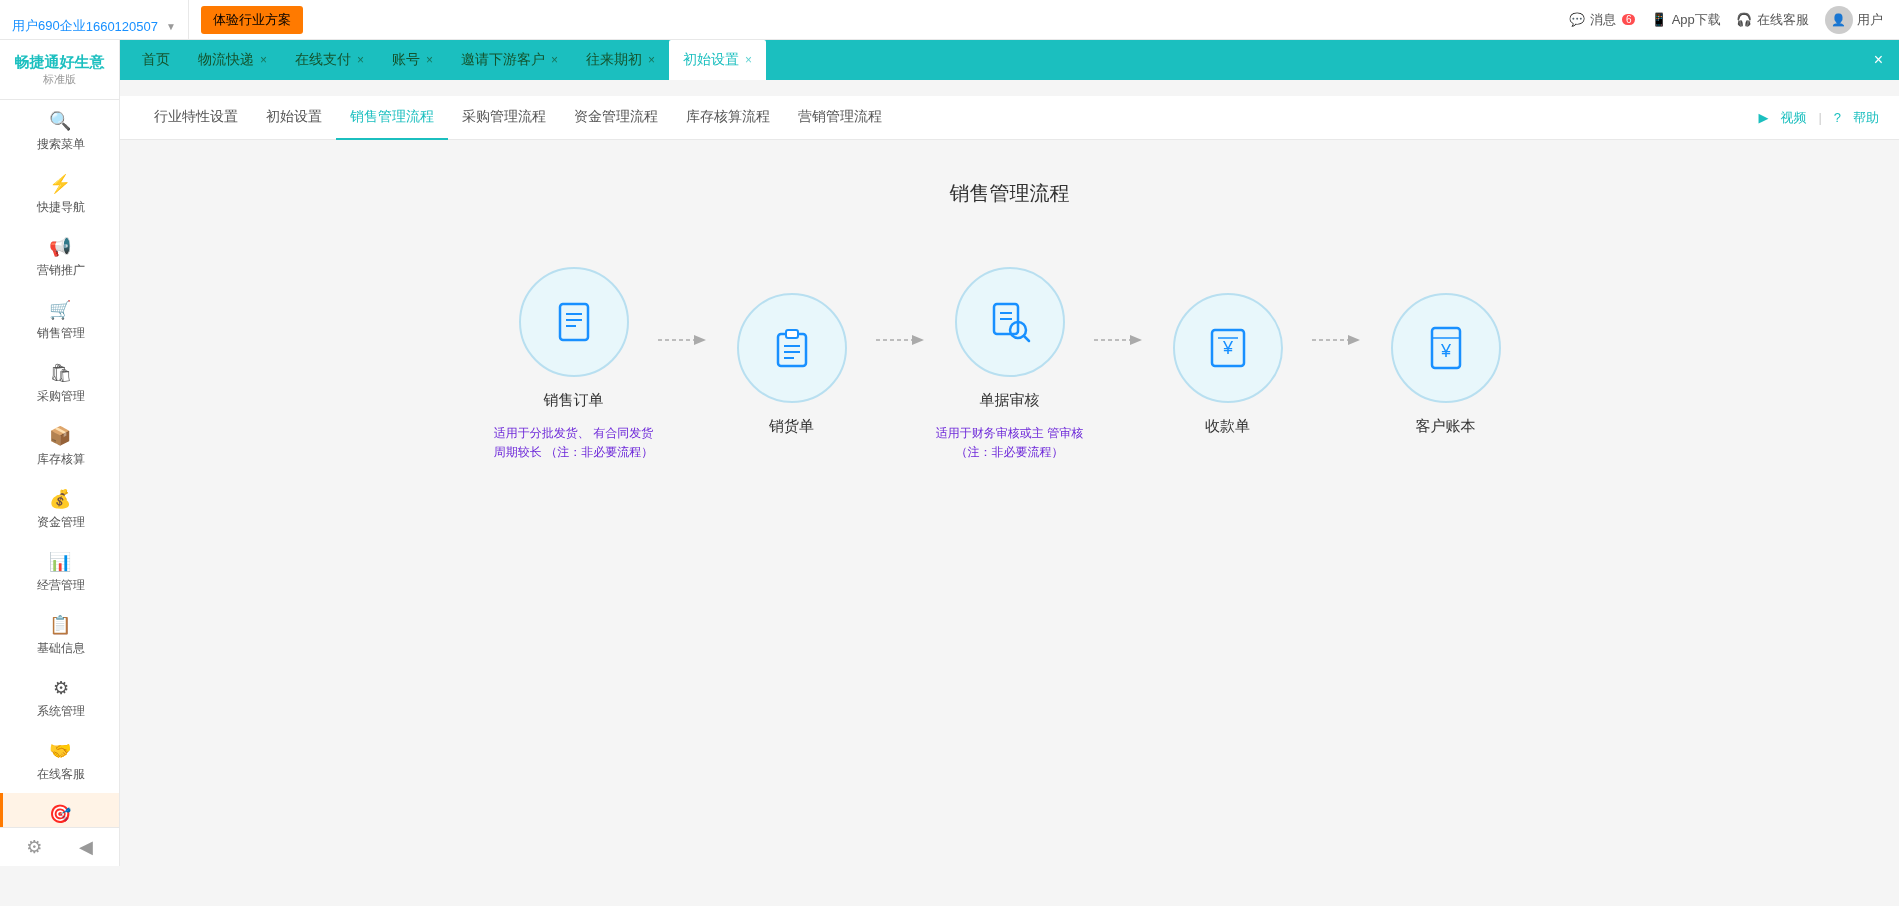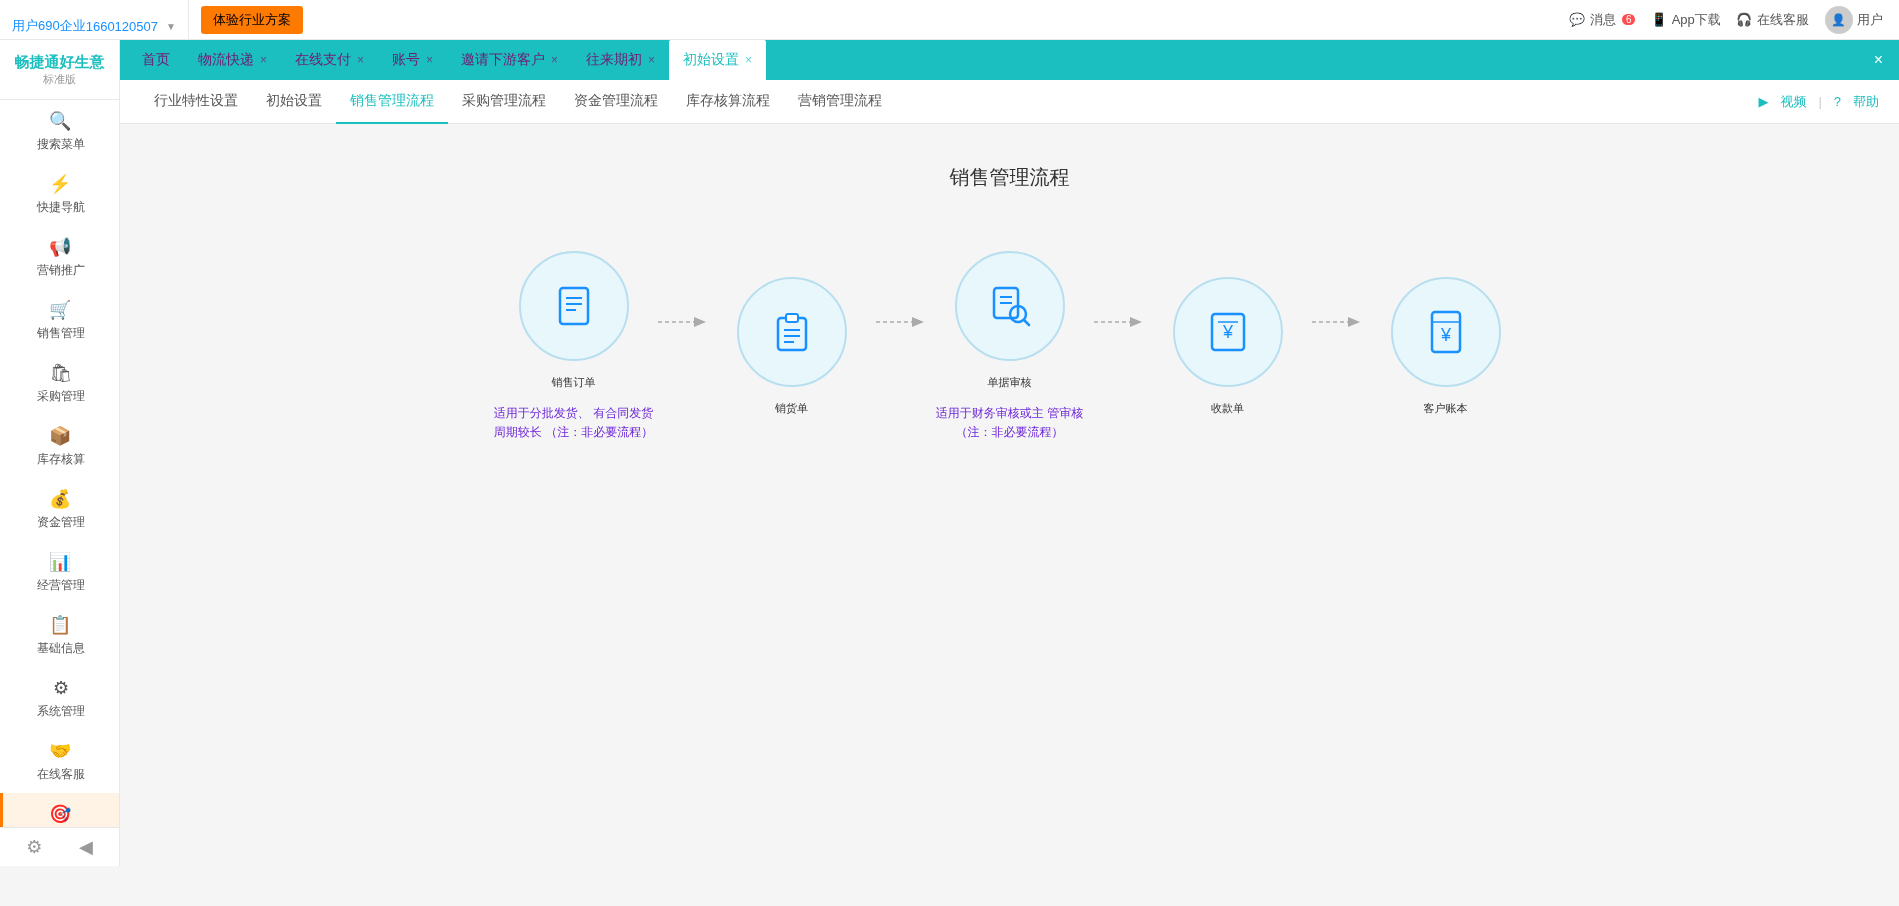--- a/index.html
+++ b/index.html
@@ -58,21 +58,21 @@
       background: #1bbfbf;
       display: flex;
       align-items: center;
       padding: 0 8px;
     }
     .nav-item {
       padding: 0 14px;
       height: 40px;
       display: flex;
       align-items: center;
-      color: #701a75;
+      color: #14532d;
       font-size: 14px;
       cursor: pointer;
       position: relative;
       white-space: nowrap;
     }
     .nav-item.active { background: #fff; color: #1bbfbf; border-radius: 2px 2px 0 0; }
     .nav-item .close-x { margin-left: 6px; font-size: 12px; opacity: 0.7; }
     .nav-right-close { margin-left: auto; color: #fff; font-size: 16px; cursor: pointer; padding: 0 8px; }
 
     
@@ -125,20 +125,21 @@
     .sidebar-bottom-btn { font-size: 18px; cursor: pointer; color: #999; }
 
     
     .sub-tabs {
       display: flex;
       align-items: center;
       border-bottom: 1px solid #e8e8e8;
       padding: 0 20px;
       height: 44px;
       background: #fff;
+      margin-top: 16px;
     }
     .sub-tab {
       padding: 0 14px;
       height: 44px;
       display: flex;
       align-items: center;
       font-size: 14px;
       color: #555;
       cursor: pointer;
       border-bottom: 2px solid transparent;
@@ -179,21 +180,21 @@
       border-radius: 50%;
       border: 2px solid #b8dff0;
       background: #e8f7fb;
       display: flex;
       align-items: center;
       justify-content: center;
       font-size: 40px;
       color: #1890ff;
     }
     .flow-step-title {
-      font-size: 11px;
+      font-size: 15px;
       color: #333;
       font-weight: 500;
       text-align: center;
     }
     .flow-step-desc {
       font-size: 12px;
       color: #6d28d9;
       text-align: center;
       line-height: 1.6;
     }

